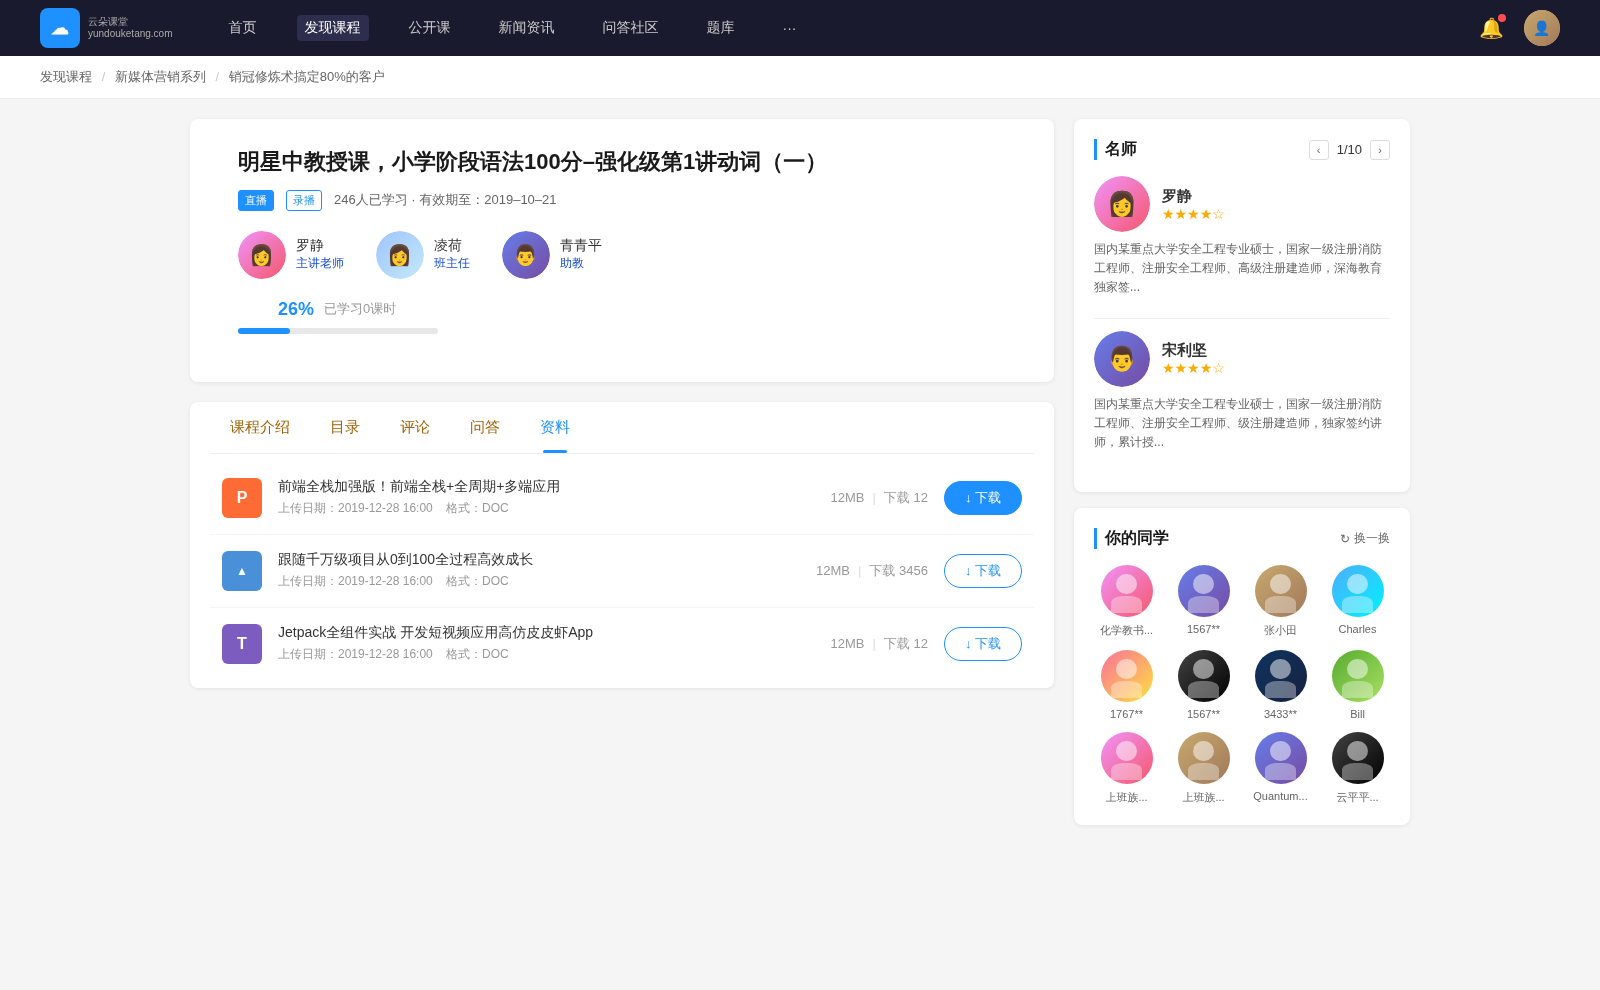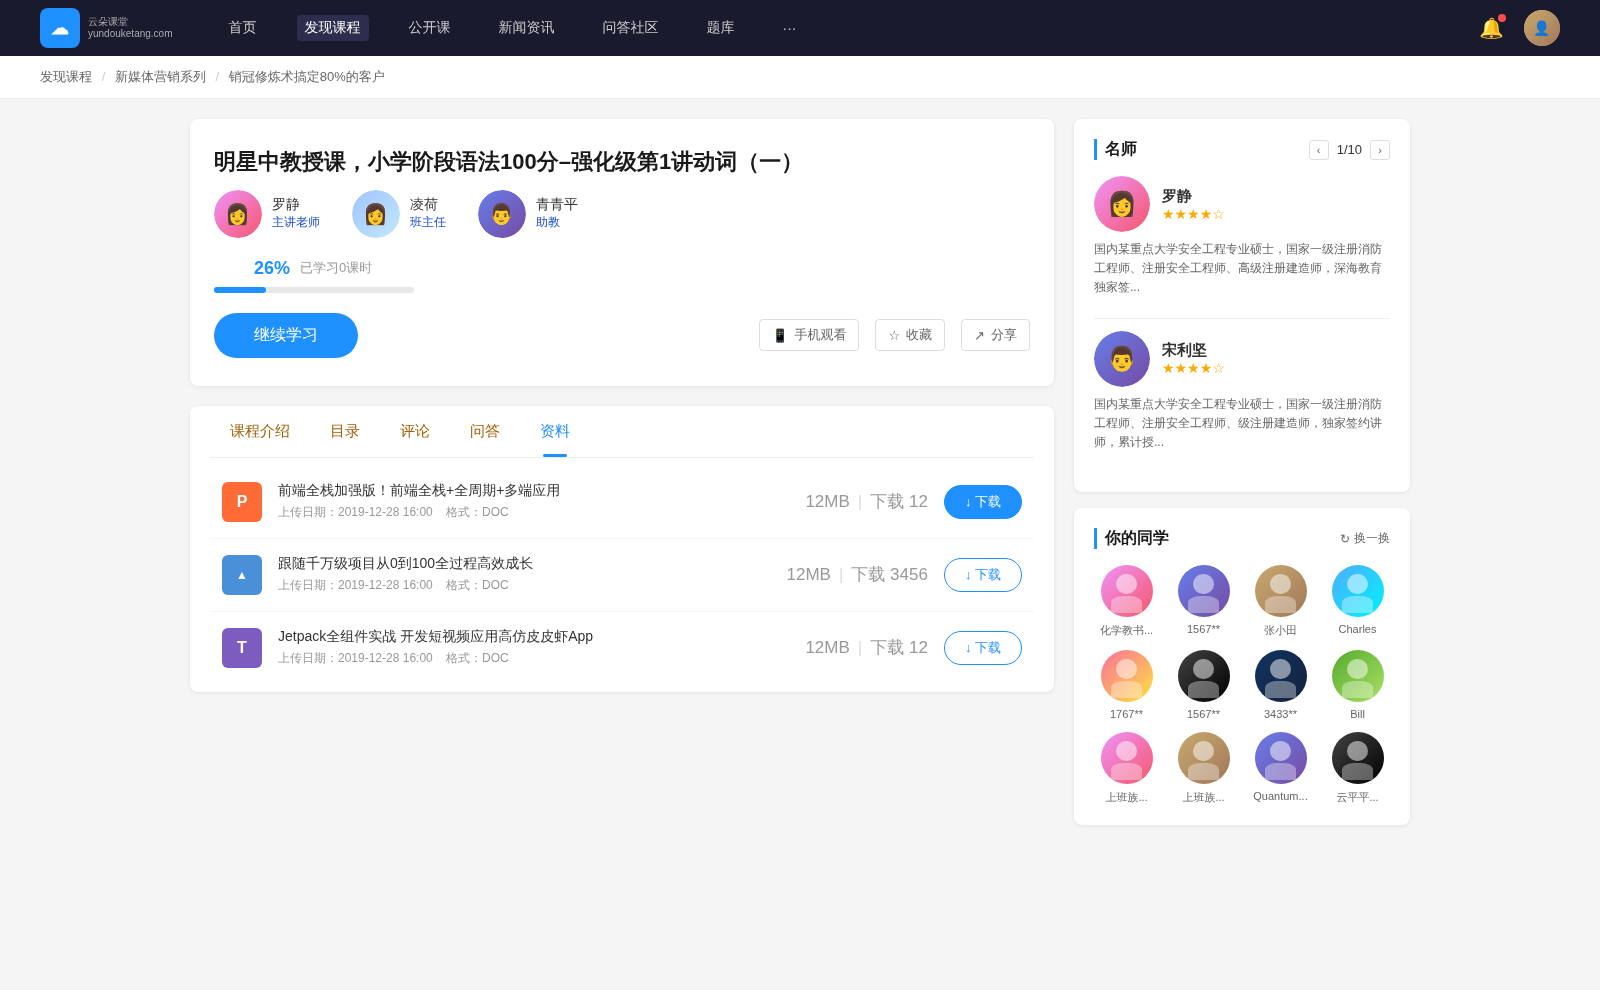--- a/index.html
+++ b/index.html
@@ -23,21 +23,21 @@
     .breadcrumb a { color: #666; text-decoration: none; }
     .breadcrumb-sep { margin: 0 6px; color: #ccc; }
 
     
     .main-container { max-width: 1300px; margin: 0 auto; padding: 20px 40px; display: flex; gap: 20px; }
 
     
     .left-content { flex: 1; min-width: 0; }
 
     
-    .course-card { background: white; border-radius: 8px; padding: 28px 24px; margin-bottom: 20px; box-shadow: 0 1px 4px rgba(0,0,0,0.08); }
+    .course-card { background: white; border-radius: 8px; padding: 28px 48px; margin-bottom: 20px; box-shadow: 0 1px 4px rgba(0,0,0,0.08); }
     .course-title { font-size: 22px; font-weight: 600; color: #1a1a1a; margin-bottom: 12px; line-height: 1.4; }
     .course-meta { display: flex; align-items: center; gap: 12px; margin-bottom: 20px; color: #666; font-size: 13px; }
     .tag { border: 1px solid #1e90ff; color: #1e90ff; padding: 2px 6px; border-radius: 3px; font-size: 11px; }
     .tag.live { background: #1e90ff; color: white; }
     .tag.record { border-color: #1e90ff; color: #1e90ff; }
     .meta-text { color: #666; font-size: 13px; }
 
     
     .teachers { display: flex; gap: 32px; margin-bottom: 20px; }
     .teacher-item { display: flex; align-items: center; gap: 10px; }
@@ -70,21 +70,21 @@
     .file-list { padding: 8px 0; }
     .file-item { display: flex; align-items: center; padding: 16px 12px; border-bottom: 1px solid #f5f5f5; gap: 16px; }
     .file-item:last-child { border-bottom: none; }
     .file-icon { width: 40px; height: 40px; border-radius: 6px; display: flex; align-items: center; justify-content: center; color: white; font-size: 16px; font-weight: bold; flex-shrink: 0; }
     .file-icon.orange { background: #ff6b35; }
     .file-icon.blue { background: #4a90d9; }
     .file-icon.purple { background: #7c5cbf; }
     .file-info { flex: 1; min-width: 0; }
     .file-name { font-size: 14px; color: #333; font-weight: 500; margin-bottom: 4px; }
     .file-sub { font-size: 12px; color: #999; }
-    .file-stats { color: #999; font-size: 17px; white-space: nowrap; display: flex; align-items: center; gap: 8px; }
+    .file-stats { color: #999; font-size: 13px; white-space: nowrap; display: flex; align-items: center; gap: 8px; }
     .file-stats .sep { color: #ddd; }
     .download-btn { border: 1px solid #1e90ff; color: #1e90ff; background: white; border-radius: 20px; padding: 7px 20px; font-size: 13px; cursor: pointer; display: flex; align-items: center; gap: 6px; white-space: nowrap; }
     .download-btn.filled { background: #1e90ff; color: white; }
 
     
     .right-sidebar { width: 336px; flex-shrink: 0; }
 
     
     .sidebar-card { background: white; border-radius: 8px; padding: 20px; box-shadow: 0 1px 4px rgba(0,0,0,0.08); margin-bottom: 16px; }
     .sidebar-card-header { display: flex; align-items: center; justify-content: space-between; margin-bottom: 16px; }
@@ -162,20 +162,25 @@
   <span>销冠修炼术搞定80%的客户</span>
 </div>
 
 <div class="main-container">
 
   <div class="left-content">
 
     <div class="course-card">
       <div class="course-title">明星中教授课，小学阶段语法100分–强化级第1讲动词（一）</div>
 
+      <div class="course-meta">
+        <span class="tag live">直播</span>
+        <span class="tag record">录播</span>
+        <span class="meta-text">246人已学习 · 有效期至：2019–10–21</span>
+      </div>
 
       <div class="teachers">
         <div class="teacher-item">
           <div class="teacher-avatar">
             <div style="width:48px;height:48px;border-radius:50%;background:linear-gradient(135deg,#f093fb,#f5576c);display:flex;align-items:center;justify-content:center;color:white;font-size:20px;">👩</div>
           </div>
           <div class="teacher-info">
             <div class="name">罗静</div>
             <div class="role">主讲老师</div>
           </div>
@@ -203,37 +208,20 @@
       <div class="progress-section">
         <div class="progress-label">
           <span class="progress-pct">26%</span>
           <span class="progress-sublabel">已学习0课时</span>
         </div>
         <div class="progress-bar-bg">
           <div class="progress-bar-fill" style="width:26%"></div>
         </div>
       </div>
 
-      <div class="actions-row">
-        <button class="continue-btn">继续学习</button>
-        <div class="action-buttons">
-          <button class="action-btn">
-            <span>📱</span>
-            <span>手机观看</span>
-          </button>
-          <button class="action-btn">
-            <span>☆</span>
-            <span>收藏</span>
-          </button>
-          <button class="action-btn">
-            <span>↗</span>
-            <span>分享</span>
-          </button>
-        </div>
-      </div>
     </div>
 
     <div class="tabs-container">
       <div class="tabs-header">
         <div class="tab-item">课程介绍</div>
         <div class="tab-item">目录</div>
         <div class="tab-item">评论</div>
         <div class="tab-item">问答</div>
         <div class="tab-item active">资料</div>
       </div>

